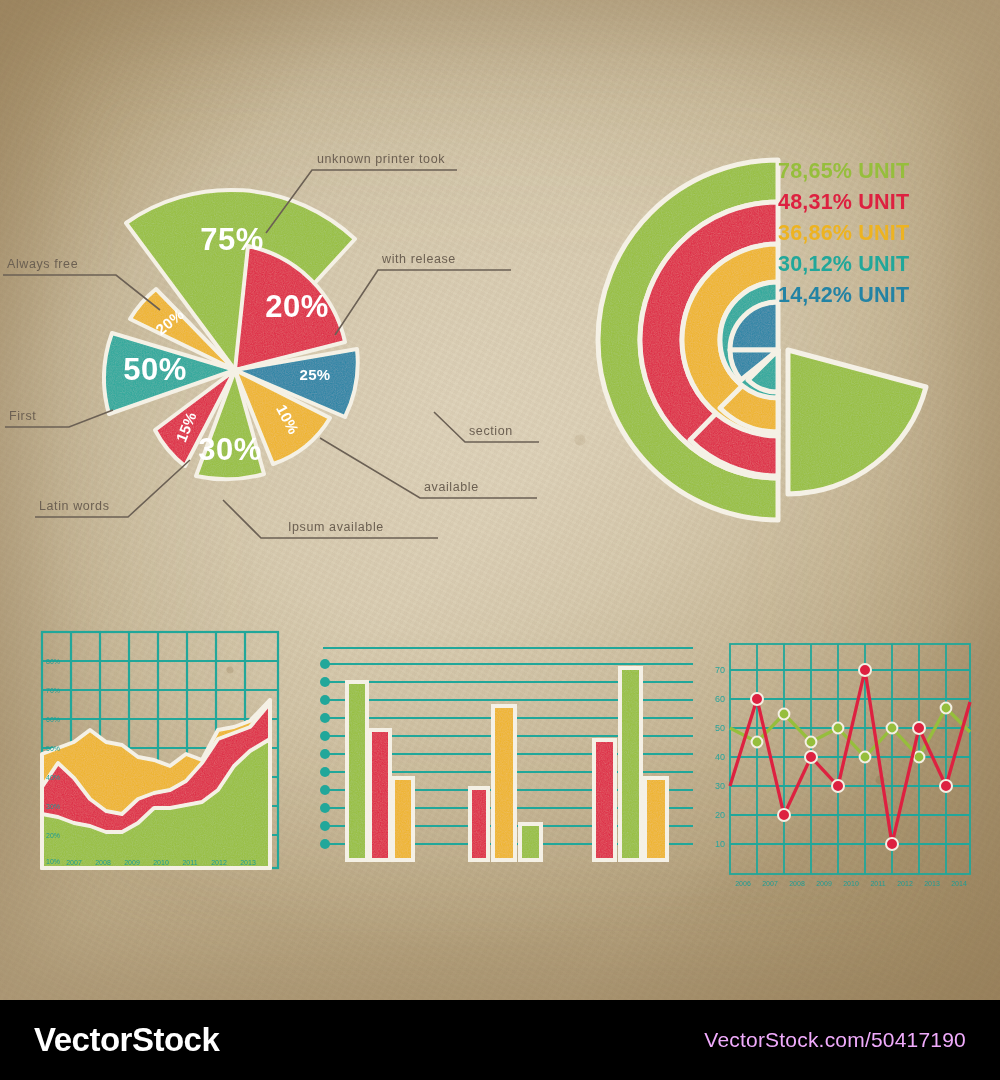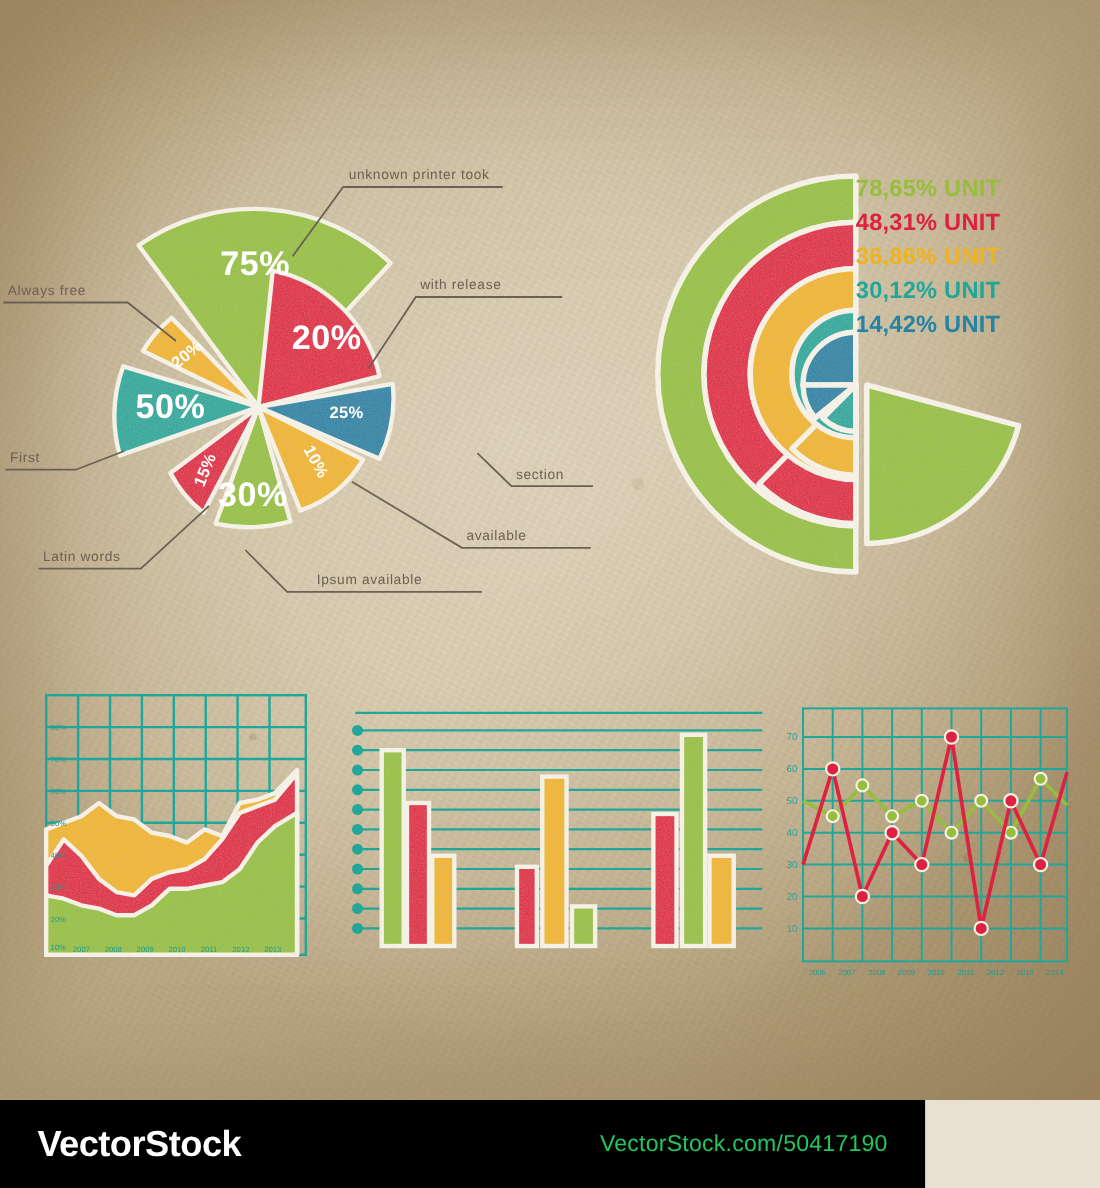--- a/index.html
+++ b/index.html
@@ -50,27 +50,27 @@
   .slice-pct-sm{font-size:15px;font-weight:bold;fill:#fff;letter-spacing:.3px;}
 
   .legend-line{font-size:21.5px;font-weight:bold;letter-spacing:.2px;
     font-family:"Liberation Sans",sans-serif;}
 
   .axis-txt{font-size:7px;fill:#1f9c93;font-family:"Liberation Sans",sans-serif;}
   .axis-txt2{font-size:9px;fill:#2aa49b;font-family:"Liberation Sans",sans-serif;}
 
   
   .footer{
-    position:absolute;left:0;bottom:0;width:841px;height:80px;background:#000;
+    position:absolute;left:0;bottom:0;width:1000px;height:80px;background:#000;
     display:flex;align-items:center;justify-content:space-between;
     box-sizing:border-box;padding:0 34px;
   }
   .footer .brand{color:#fff;font-size:33px;font-weight:bold;letter-spacing:-.5px;
     font-family:"Liberation Sans",sans-serif;}
-  .footer .url{color:#22c55e;font-size:21px;letter-spacing:.2px;
+  .footer .url{color:#f0abfc;font-size:21px;letter-spacing:.2px;
     font-family:"Liberation Sans",sans-serif;}
 </style>
 </head>
 <body>
 
 <div id="stage">
 
   <div class="paper"></div>
   <div class="vignette"></div>
 

